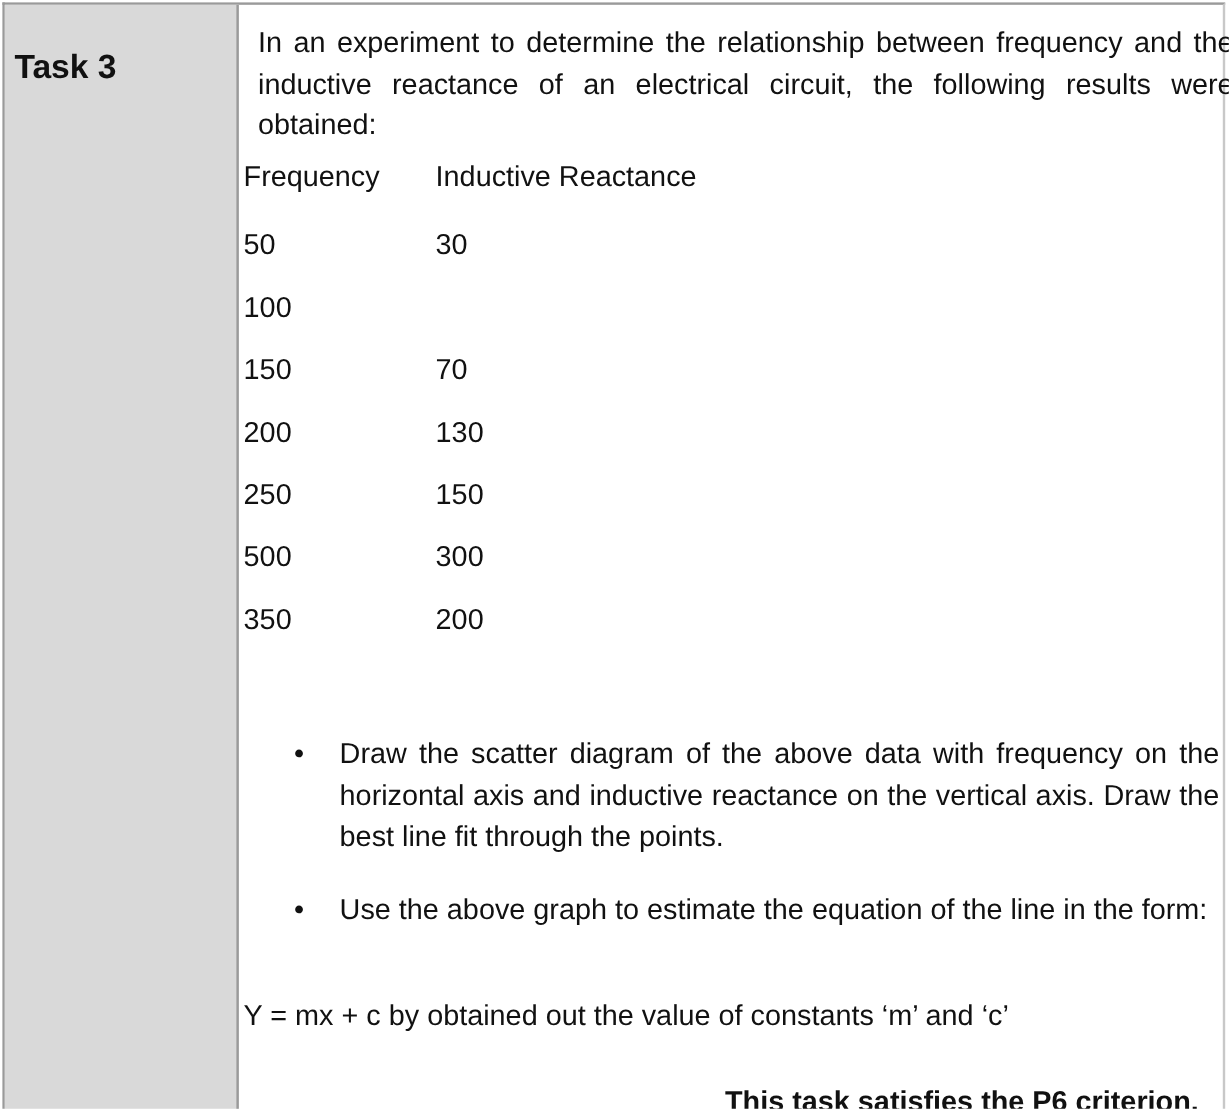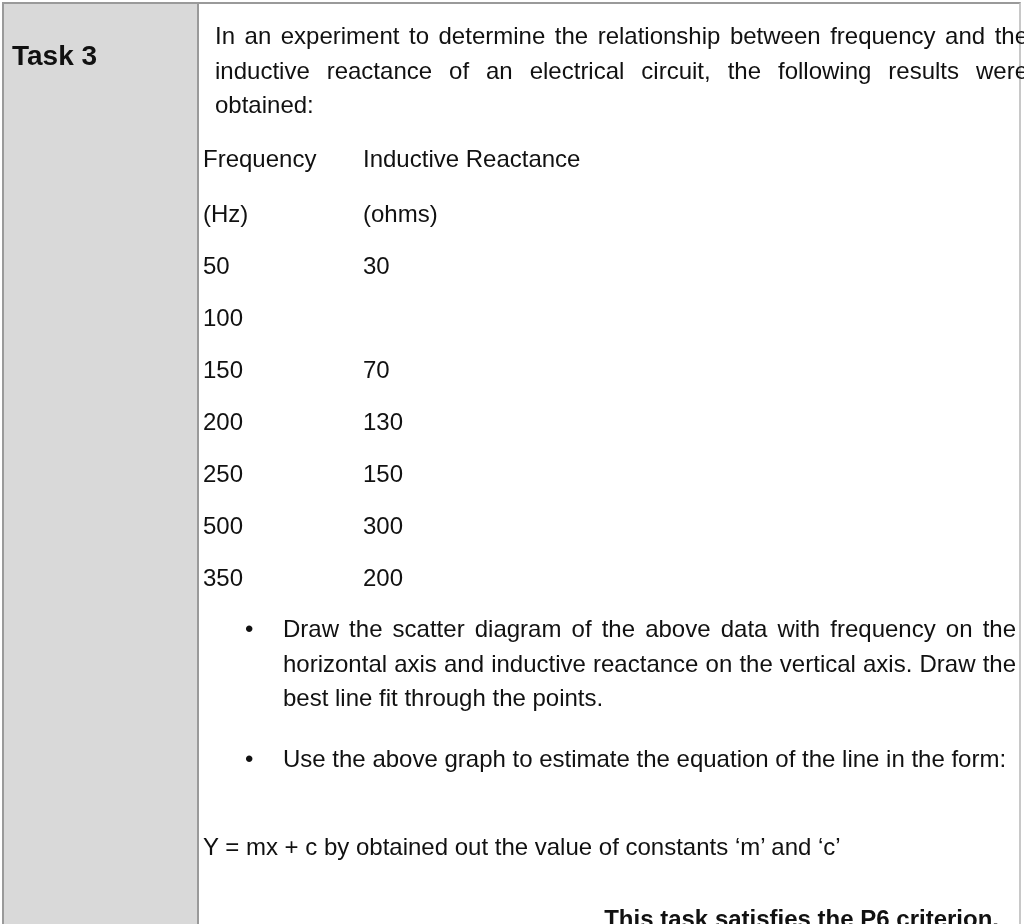--- a/index.html
+++ b/index.html
@@ -58,21 +58,21 @@
       margin: 12px;
     }
     .data-table {
       position: absolute;
       left: 4px;
       top: 127px;
     }
     .data-row {
       display: flex;
       height: 52px;
-      align-items: center;
+      align-items: flex-start;
     }
     .data-row .c1 { width: 160px; }
     .data-row .c2 { width: 400px; }
     .header-row { height: 57px; }
     .bullets {
       position: absolute;
       left: 0;
       top: 608px;
       width: 817px;
       margin: 0;
@@ -116,24 +116,20 @@
 
   <div class="content-cell">
     <p class="intro">In an experiment to determine the relationship between frequency and the inductive reactance of an electrical circuit, the following results were obtained:</p>
 
     <div class="data-table">
       <div class="data-row header-row">
         <span class="c1">Frequency</span>
         <span class="c2">Inductive Reactance</span>
       </div>
       <div class="data-row">
-        <span class="c1">(Hz)</span>
-        <span class="c2">(ohms)</span>
-      </div>
-      <div class="data-row">
         <span class="c1">50</span>
         <span class="c2">30</span>
       </div>
       <div class="data-row">
         <span class="c1">100</span>
       </div>
       <div class="data-row">
         <span class="c1">150</span>
         <span class="c2">70</span>
       </div>

